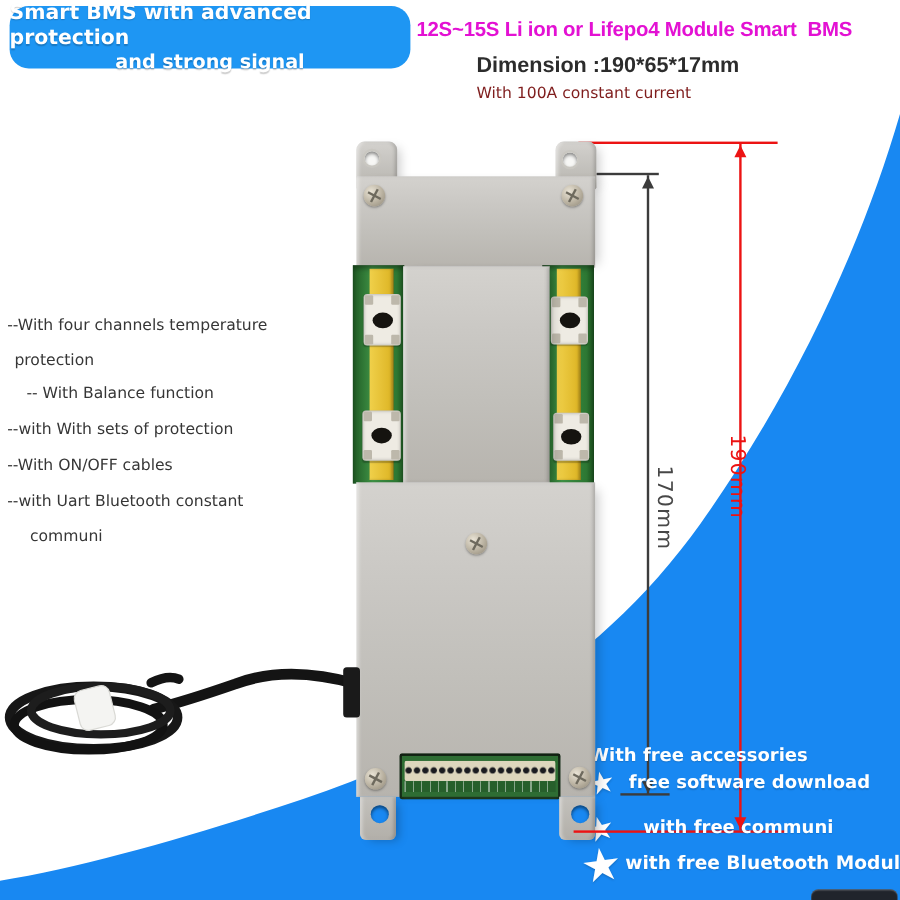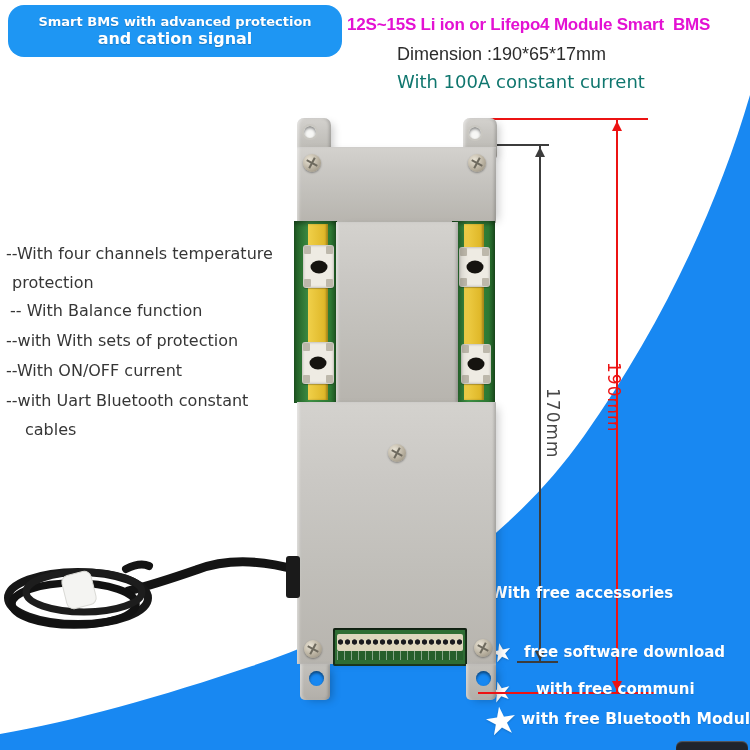--- a/index.html
+++ b/index.html
@@ -71,28 +71,28 @@
   .gland{background:#1a1a1a;border-radius:3px;z-index:4;}
 
   
   #cable{left:0;top:0;width:750px;height:750px;z-index:4;}
 
   
   .banner{left:8px;top:5px;width:334px;height:52px;background:var(--banner-blue);
           border-radius:16px;z-index:8;display:flex;flex-direction:column;
           align-items:center;justify-content:center;color:#fff;font-weight:bold;
           text-shadow:0 1px 1px rgba(0,0,0,.2);}
-  .banner .l1{font-size:13px;line-height:1.25;}
+  .banner .l1{font-size:17px;line-height:1.25;}
   .banner .l2{font-size:16px;line-height:1.1;}
   .title{left:347px;top:15px;z-index:8;color:var(--magenta);
          font-family:"Liberation Sans",sans-serif;font-weight:bold;font-size:17px;letter-spacing:-0.2px;white-space:pre;}
   .dim-text{left:397px;top:44px;z-index:8;color:#2c2c2c;
-            font-family:"Liberation Sans",sans-serif;font-weight:normal;font-size:18px;}
-  .current-text{left:397px;top:71px;z-index:8;color:#0f766e;font-size:18px;}
-  .feature{z-index:8;color:var(--text-dark);font-size:16px;white-space:nowrap;}
+            font-family:"Liberation Sans",sans-serif;font-weight:bold;font-size:18px;}
+  .current-text{left:397px;top:71px;z-index:8;color:#7f1d1d;font-size:13px;}
+  .feature{z-index:8;color:var(--text-dark);font-size:13px;white-space:nowrap;margin-top:20px;}
   .freebie{color:#fff;font-weight:bold;font-size:15px;white-space:nowrap;
            text-shadow:0 1px 1px rgba(0,0,0,.15);}
   .star{color:#fff;line-height:1;z-index:7;text-shadow:0 1px 2px rgba(0,0,0,.2);}
   .under-board{z-index:4;}
   .over-all{z-index:7;}
   .dark-object{left:676px;top:741px;width:72px;height:9px;background:#20242c;
                border-radius:6px 6px 0 0;z-index:3;box-shadow:inset 0 1px 1px rgba(255,255,255,.25);}
 </style>
 </head>
 <body>
@@ -186,36 +186,36 @@
   <path d="M297,570 C258,559 225,559 196,570 C170,579 148,586 128,591" fill="none" stroke="#141414" stroke-width="9" stroke-linecap="round"></path>
   <ellipse cx="78" cy="598" rx="70" ry="26" fill="none" stroke="#171717" stroke-width="8"></ellipse>
   <ellipse cx="74" cy="604" rx="62" ry="21" fill="none" stroke="#121212" stroke-width="7.5"></ellipse>
   <ellipse cx="84" cy="592" rx="58" ry="20" fill="none" stroke="#1d1d1d" stroke-width="7"></ellipse>
   <path d="M126,569 C134,565 142,563 149,566" fill="none" stroke="#141414" stroke-width="8" stroke-linecap="round"></path>
   <rect x="64" y="573" width="30" height="34" rx="7" fill="#f4f4f2" stroke="#d9d9d5" stroke-width="1" transform="rotate(-14 79 590)"></rect>
 </svg>
 
 <div class="abs banner">
   <div class="l1">Smart BMS with advanced protection</div>
-  <div class="l2">and cation signal</div>
+  <div class="l2">and strong signal</div>
 </div>
 
 <div class="abs title">12S~15S Li ion or Lifepo4 Module Smart  BMS</div>
 <div class="abs dim-text">Dimension :190*65*17mm</div>
 <div class="abs current-text">With 100A constant current</div>
 
 <div class="abs feature" style="left:6px;top:244px;">--With four channels temperature</div>
 <div class="abs feature" style="left:12px;top:273px;">protection</div>
-<div class="abs feature" style="left:10px;top:301px;">-- With Balance function</div>
+<div class="abs feature" style="left:22px;top:301px;">-- With Balance function</div>
 <div class="abs feature" style="left:6px;top:331px;">--with With sets of protection</div>
-<div class="abs feature" style="left:6px;top:361px;">--With ON/OFF current</div>
+<div class="abs feature" style="left:6px;top:361px;">--With ON/OFF cables</div>
 <div class="abs feature" style="left:6px;top:391px;">--with Uart Bluetooth constant</div>
-<div class="abs feature" style="left:25px;top:420px;">cables</div>
-
-<div class="abs freebie under-board" style="left:491px;top:584px;">With free accessories</div>
+<div class="abs feature" style="left:25px;top:420px;">communi</div>
+
+<div class="abs freebie under-board" style="left:491px;top:620px;">With free accessories</div>
 <div class="abs star under-board" style="left:490px;top:640px;font-size:25px;transform:rotate(-12deg);">★</div>
 <div class="abs freebie over-all" style="left:524px;top:643px;">free software download</div>
 <div class="abs star under-board" style="left:488px;top:678px;font-size:27px;transform:rotate(-15deg);">★</div>
 <div class="abs freebie over-all" style="left:536px;top:680px;">with free communi</div>
 <div class="abs star over-all" style="left:484px;top:702px;font-size:38px;transform:rotate(-8deg);">★</div>
 <div class="abs freebie over-all" style="left:521px;top:710px;font-size:15.5px;">with free Bluetooth Module</div>
 
 <div class="abs dark-object"></div>
 
 </body></html>

